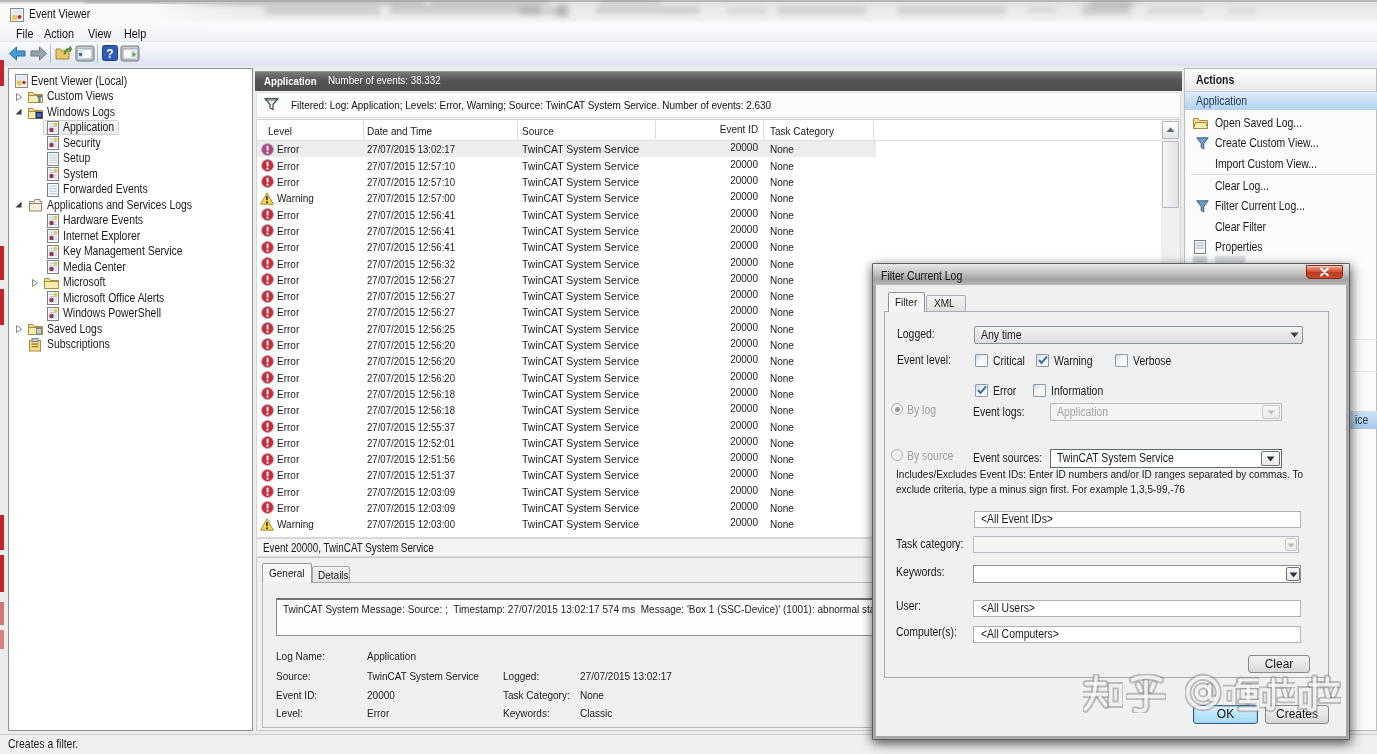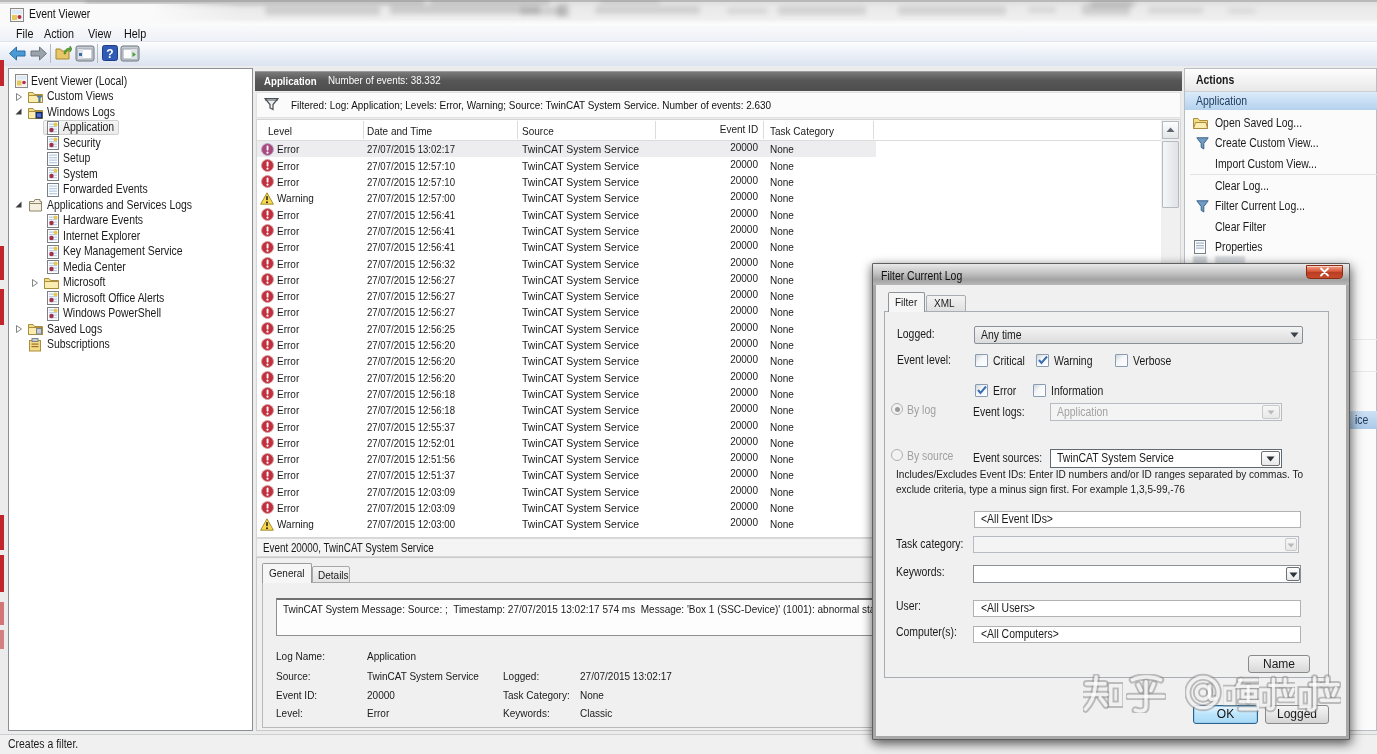--- a/index.html
+++ b/index.html
@@ -642,25 +642,25 @@
 <svg class="ab" style="left:1289px;top:572px" width="9" height="6">
     <path d="M0.5 0.5 L8.5 0.5 L4.5 5.5 Z" fill="#2c3238"></path>
   </svg>
 <div class="t" style="left:896px;top:597.6px;font-size:12px;color:#1a1a1a;font-weight:normal;letter-spacing:0px;line-height:17px;transform:scaleX(0.87);transform-origin:left center;">User:</div>
 <div class="ab" style="left:973px;top:600px;width:328px;height:17px;background:#fff;border:1px solid #b2b2b2;box-sizing:border-box;"></div>
 <div class="t" style="left:981px;top:600.1px;font-size:12px;color:#1a1a1a;font-weight:normal;letter-spacing:0px;line-height:17px;transform:scaleX(0.87);transform-origin:left center;">&lt;All Users&gt;</div>
 <div class="t" style="left:896px;top:623.6px;font-size:12px;color:#1a1a1a;font-weight:normal;letter-spacing:0px;line-height:17px;transform:scaleX(0.87);transform-origin:left center;">Computer(s):</div>
 <div class="ab" style="left:973px;top:626px;width:328px;height:17px;background:#fff;border:1px solid #b2b2b2;box-sizing:border-box;"></div>
 <div class="t" style="left:981px;top:626.1px;font-size:12px;color:#1a1a1a;font-weight:normal;letter-spacing:0px;line-height:17px;transform:scaleX(0.87);transform-origin:left center;">&lt;All Computers&gt;</div>
 <div class="ab" style="left:1248px;top:655px;width:62px;height:18px;background:linear-gradient(#f4f4f4,#e8e8e8 45%,#d8d8d8);border:1px solid #8a8a8a;box-sizing:border-box;border-radius:3px;"></div>
-<div class="t" style="left:1248px;top:656.5px;width:62px;text-align:center;font-size:12px;color:#1a1a1a;">Name</div>
+<div class="t" style="left:1248px;top:656.5px;width:62px;text-align:center;font-size:12px;color:#1a1a1a;">Clear</div>
 <div class="ab" style="left:1193px;top:705px;width:65px;height:19px;background:linear-gradient(#eaf6fd,#bee6fd 45%,#a7d9f5);border:1px solid #2c628b;box-sizing:border-box;border-radius:3px;box-shadow:0 0 0 1px #9ecfee inset;"></div>
 <div class="t" style="left:1193px;top:707px;width:65px;text-align:center;font-size:12px;color:#111;">OK</div>
 <div class="ab" style="left:1265px;top:705px;width:64px;height:19px;background:linear-gradient(#f4f4f4,#e8e8e8 45%,#d5d5d5);border:1px solid #8a8a8a;box-sizing:border-box;border-radius:3px;"></div>
-<div class="t" style="left:1265px;top:707px;width:64px;text-align:center;font-size:12px;color:#1a1a1a;">Logged</div>
+<div class="t" style="left:1265px;top:707px;width:64px;text-align:center;font-size:12px;color:#1a1a1a;">Creates</div>
 <svg class="ab" style="left:1083px;top:674px" width="40" height="39" viewBox="0 0 40 40">
     <path d="M3 10 L22 10" fill="none" stroke="#8f8f8f" stroke-width="7.5" stroke-linecap="round" opacity="0.55"></path>
     <path d="M1 21 L24 21" fill="none" stroke="#8f8f8f" stroke-width="7.5" stroke-linecap="round" opacity="0.55"></path>
     <path d="M13 3 L12 13 C11 24 6 32 2 36" fill="none" stroke="#8f8f8f" stroke-width="7.5" stroke-linecap="round" opacity="0.55"></path>
     <path d="M17 24 L23 32" fill="none" stroke="#8f8f8f" stroke-width="7.5" stroke-linecap="round" opacity="0.55"></path>
     <path d="M28 12 L38 12 L38 31 L28 31 Z" fill="none" stroke="#8f8f8f" stroke-width="7.5" stroke-linecap="round" opacity="0.55"></path>
     <path d="M3 10 L22 10" fill="none" stroke="#ffffff" stroke-width="3.5" stroke-linecap="round" opacity="0.8"></path>
     <path d="M1 21 L24 21" fill="none" stroke="#ffffff" stroke-width="3.5" stroke-linecap="round" opacity="0.8"></path>
     <path d="M13 3 L12 13 C11 24 6 32 2 36" fill="none" stroke="#ffffff" stroke-width="3.5" stroke-linecap="round" opacity="0.8"></path>
     <path d="M17 24 L23 32" fill="none" stroke="#ffffff" stroke-width="3.5" stroke-linecap="round" opacity="0.8"></path>

